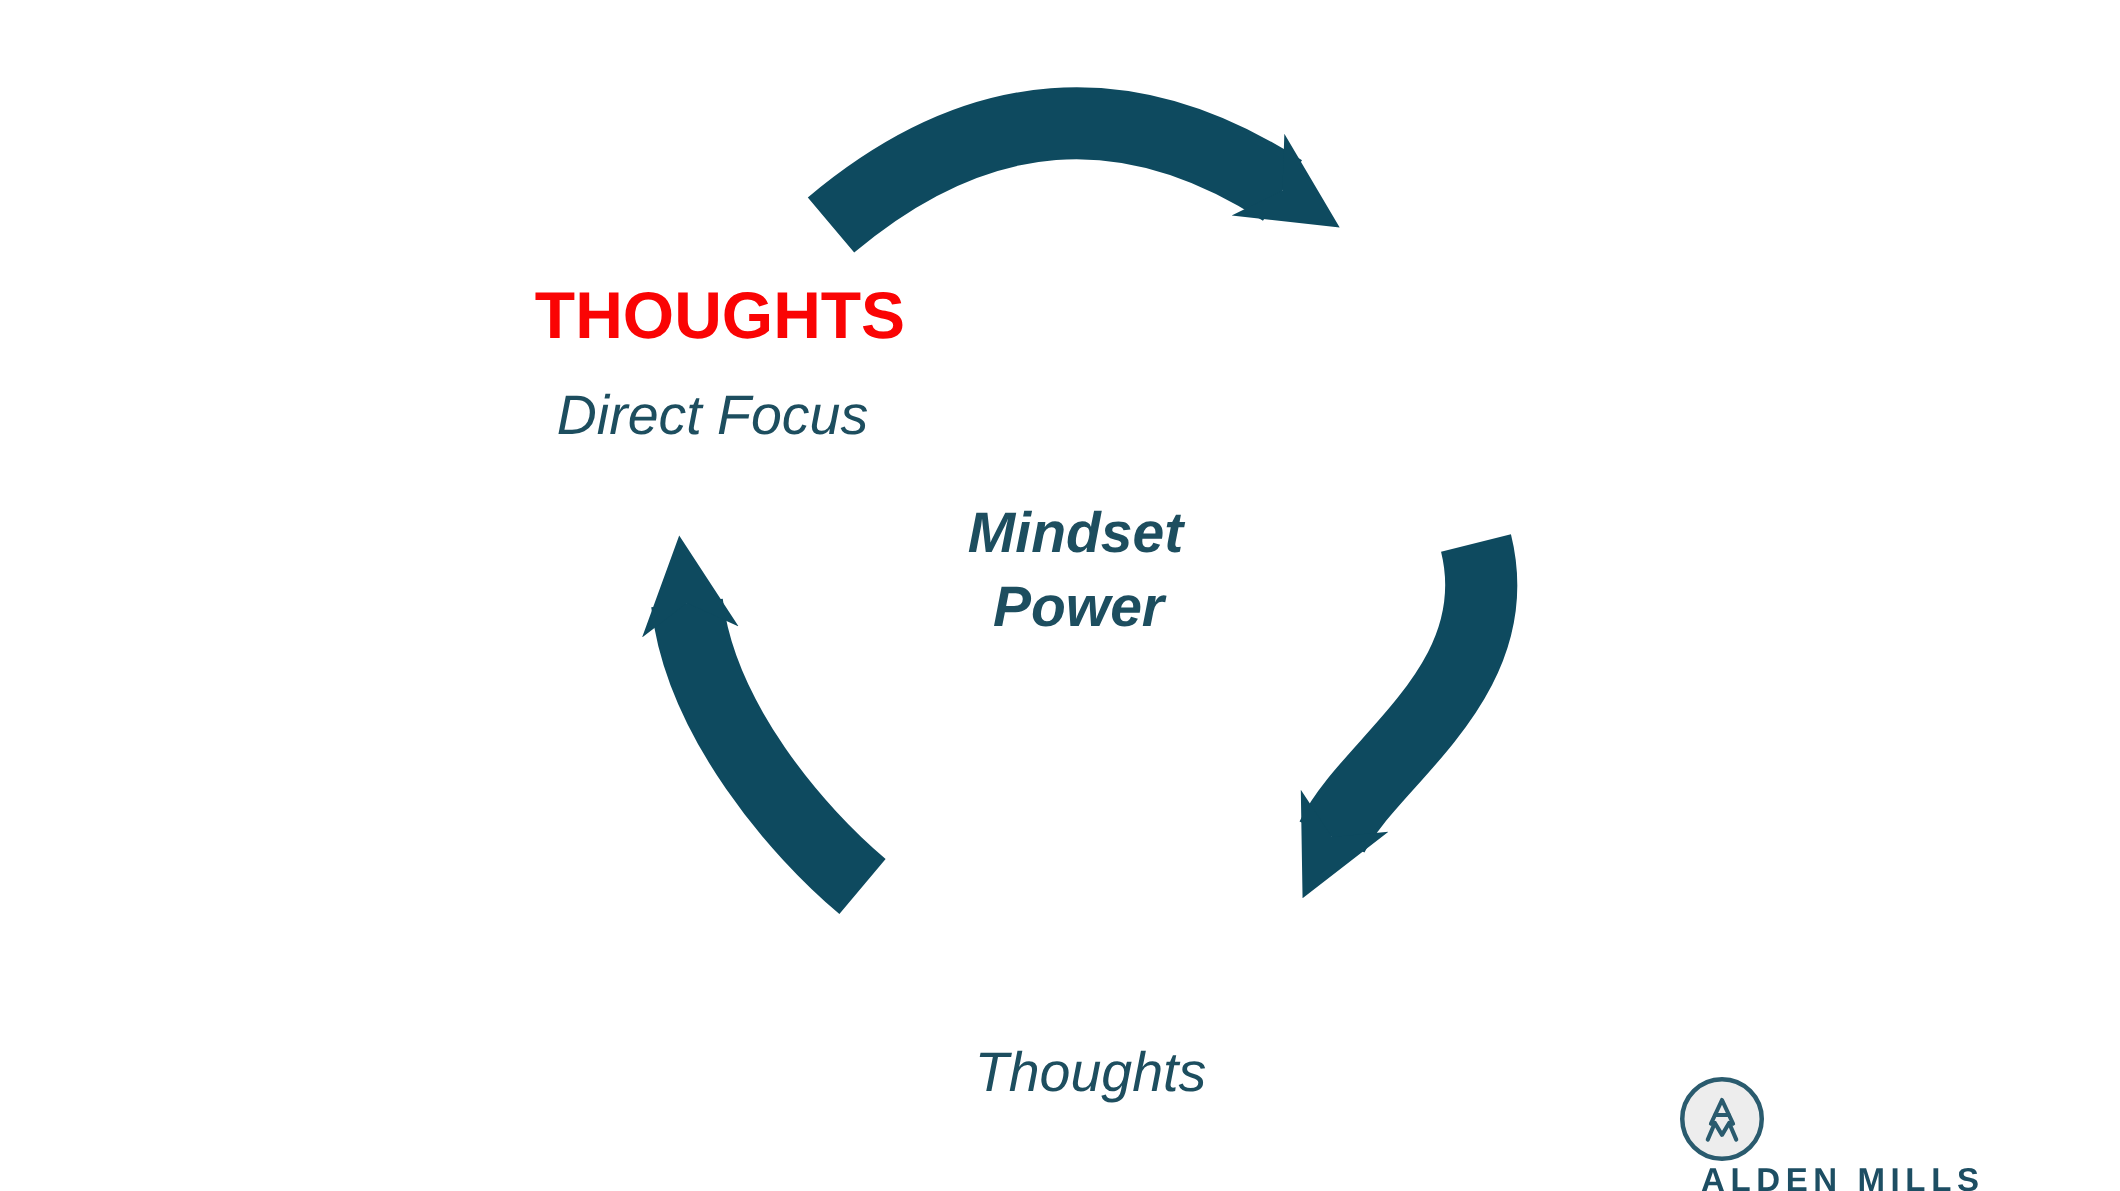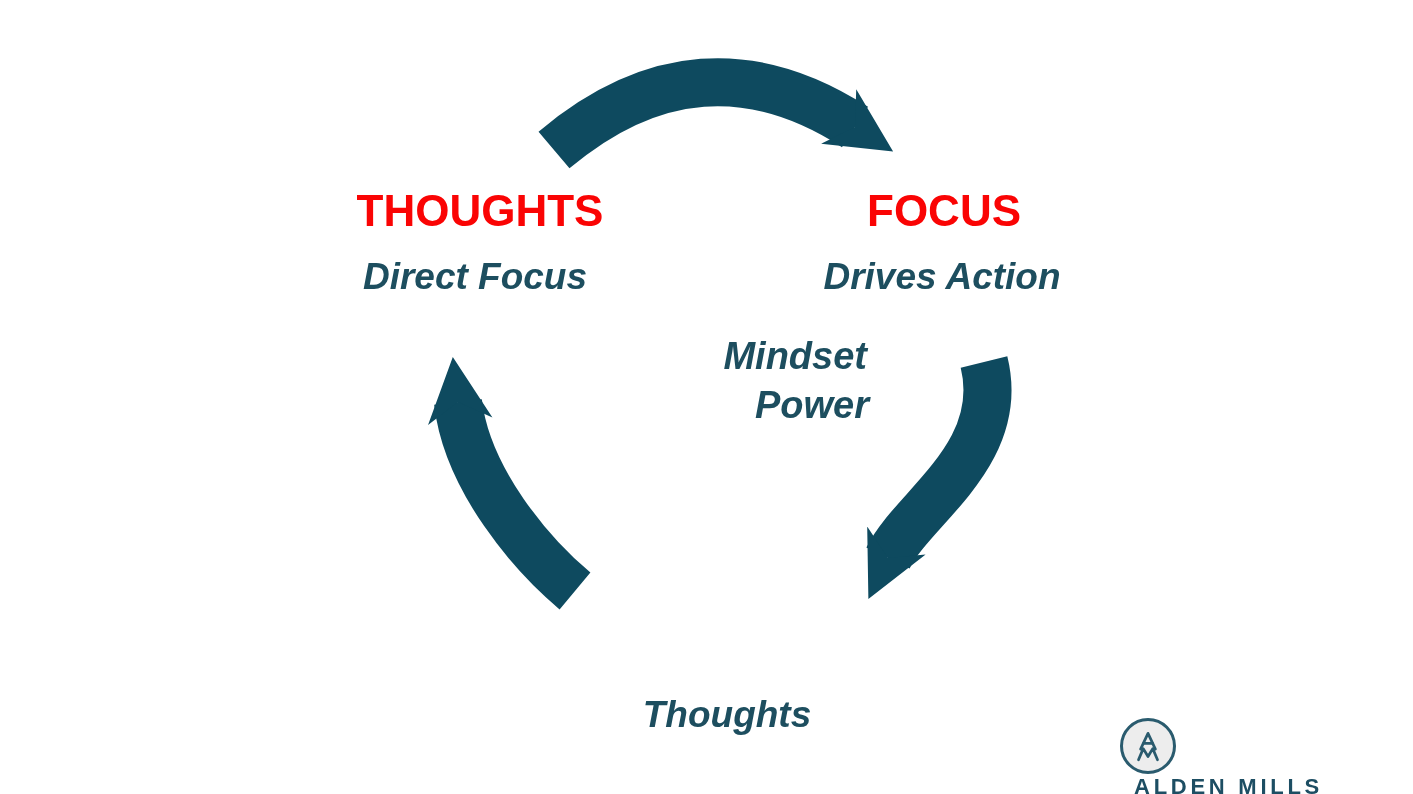--- a/index.html
+++ b/index.html
@@ -18,24 +18,24 @@
   }
   .arrows-svg{position:absolute;left:0;top:0;}
   .arrow-band{stroke:var(--arrow-teal);stroke-width:48;fill:none;stroke-linecap:butt;}
   .arrow-head{fill:var(--arrow-teal);}
   .node-title{
     position:absolute;width:300px;text-align:center;line-height:1;
     font-weight:bold;font-size:44px;color:var(--title-red);
   }
   .node-sub{
     position:absolute;width:300px;text-align:center;line-height:1;
-    font-weight:bold;font-style:italic;font-size:37px;color:var(--body-teal);
+    font-weight:normal;font-style:italic;font-size:37px;color:var(--body-teal);
   }
   .center-line{
-    position:absolute;width:300px;text-align:right;line-height:1;
+    position:absolute;width:300px;text-align:center;line-height:1;
     font-weight:bold;font-style:italic;font-size:38px;color:var(--body-teal);
   }
   .logo{position:absolute;left:1108px;top:718px;display:flex;flex-direction:column;}
   .logo-circle{
     box-sizing:border-box;width:56px;height:56px;border-radius:50%;
     border:3px solid var(--logo-ring);background:var(--logo-circle-fill);
     display:flex;align-items:center;justify-content:center;
   }
   .logo-mark{stroke:var(--logo-ring);stroke-width:2.6;fill:none;stroke-linecap:round;stroke-linejoin:round;}
   .logo-brand{
@@ -55,22 +55,20 @@
       </marker>
     </defs>
     <path class="arrow-band" marker-end="url(#ah)" d="M 542,150 Q 688,27 843,127"></path>
     <path class="arrow-band" marker-end="url(#ah)" d="M 972,362 C 995,455 900,508 876,558"></path>
     <path class="arrow-band" marker-end="url(#ah)" d="M 563,591 C 520,555 455,480 446,402"></path>
   </svg>
 
   <div class="node-title" style="left:318px;top:189px">THOUGHTS</div>
   <div class="node-sub" style="left:313px;top:258px">Direct Focus</div>
 
-  <div class="node-title" style="left:782px;top:189px">FOCUS</div>
-  <div class="node-sub" style="left:780px;top:258px">Drives Action</div>
 
   <div class="center-line" style="left:555px;top:337px">Mindset</div>
   <div class="center-line" style="left:557px;top:386px">Power</div>
 
   <div class="node-sub" style="left:565px;top:696px">Thoughts</div>
 
   <div class="logo">
     <div class="logo-circle">
       <svg width="38" height="38" viewBox="0 0 36 36">
         <path class="logo-mark" d="M 11 21 L 18 6 L 25 21"></path>

